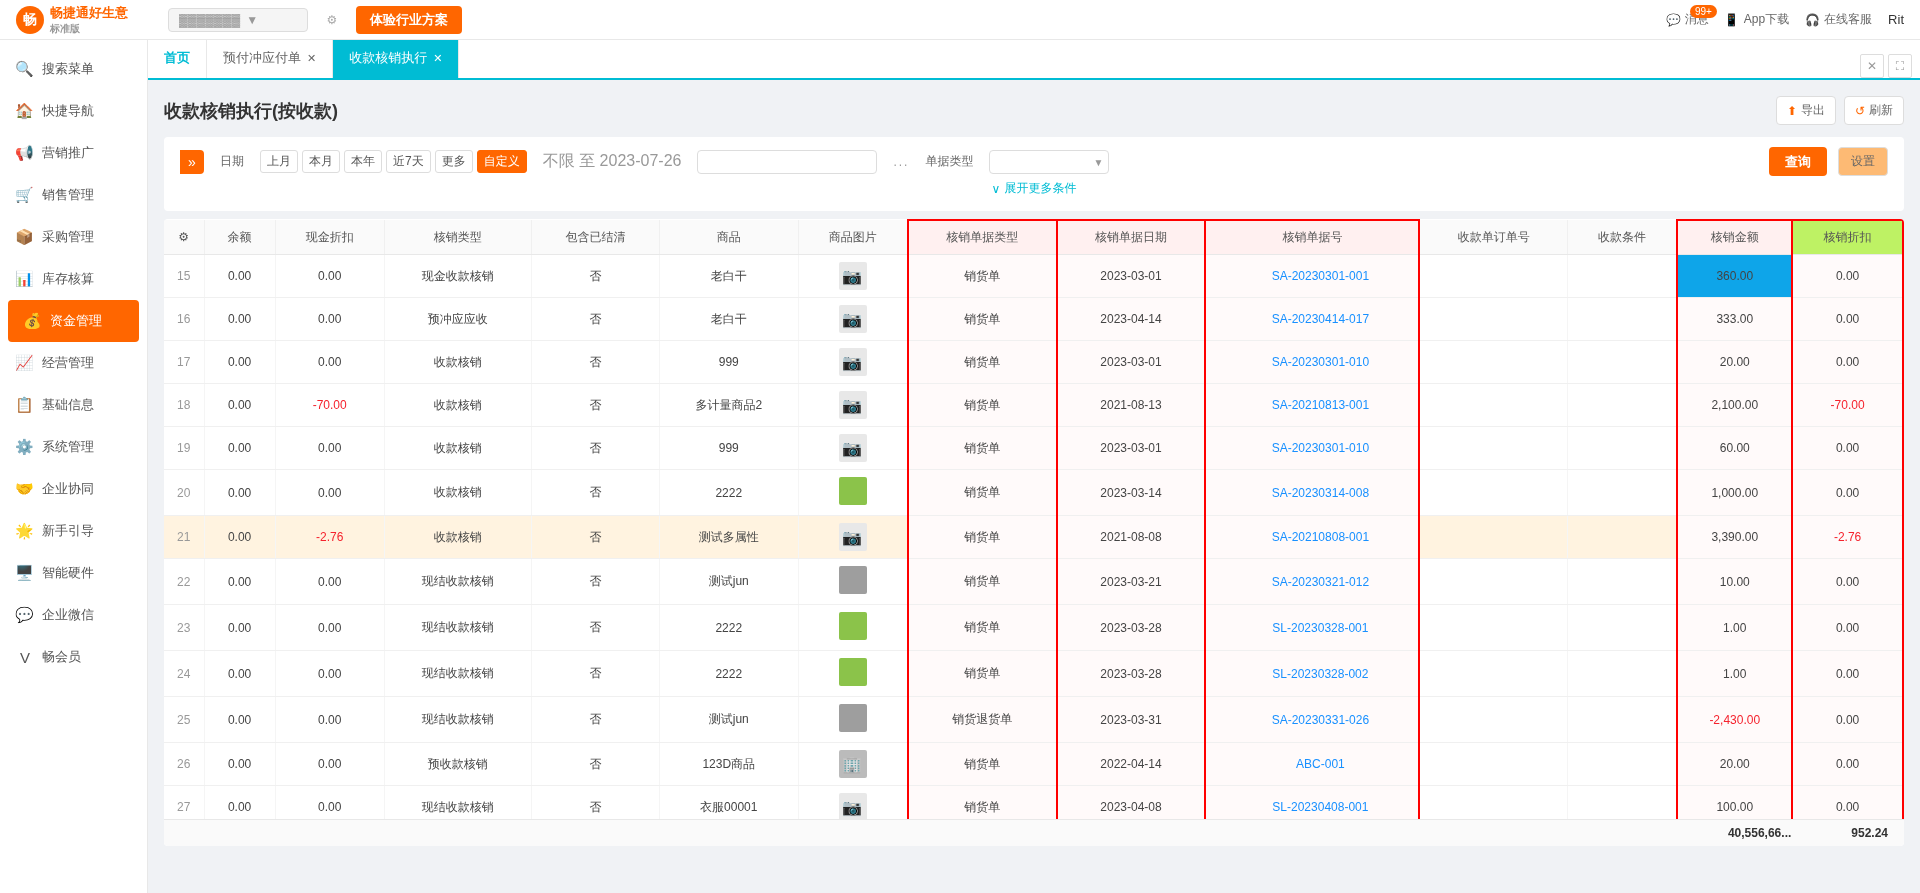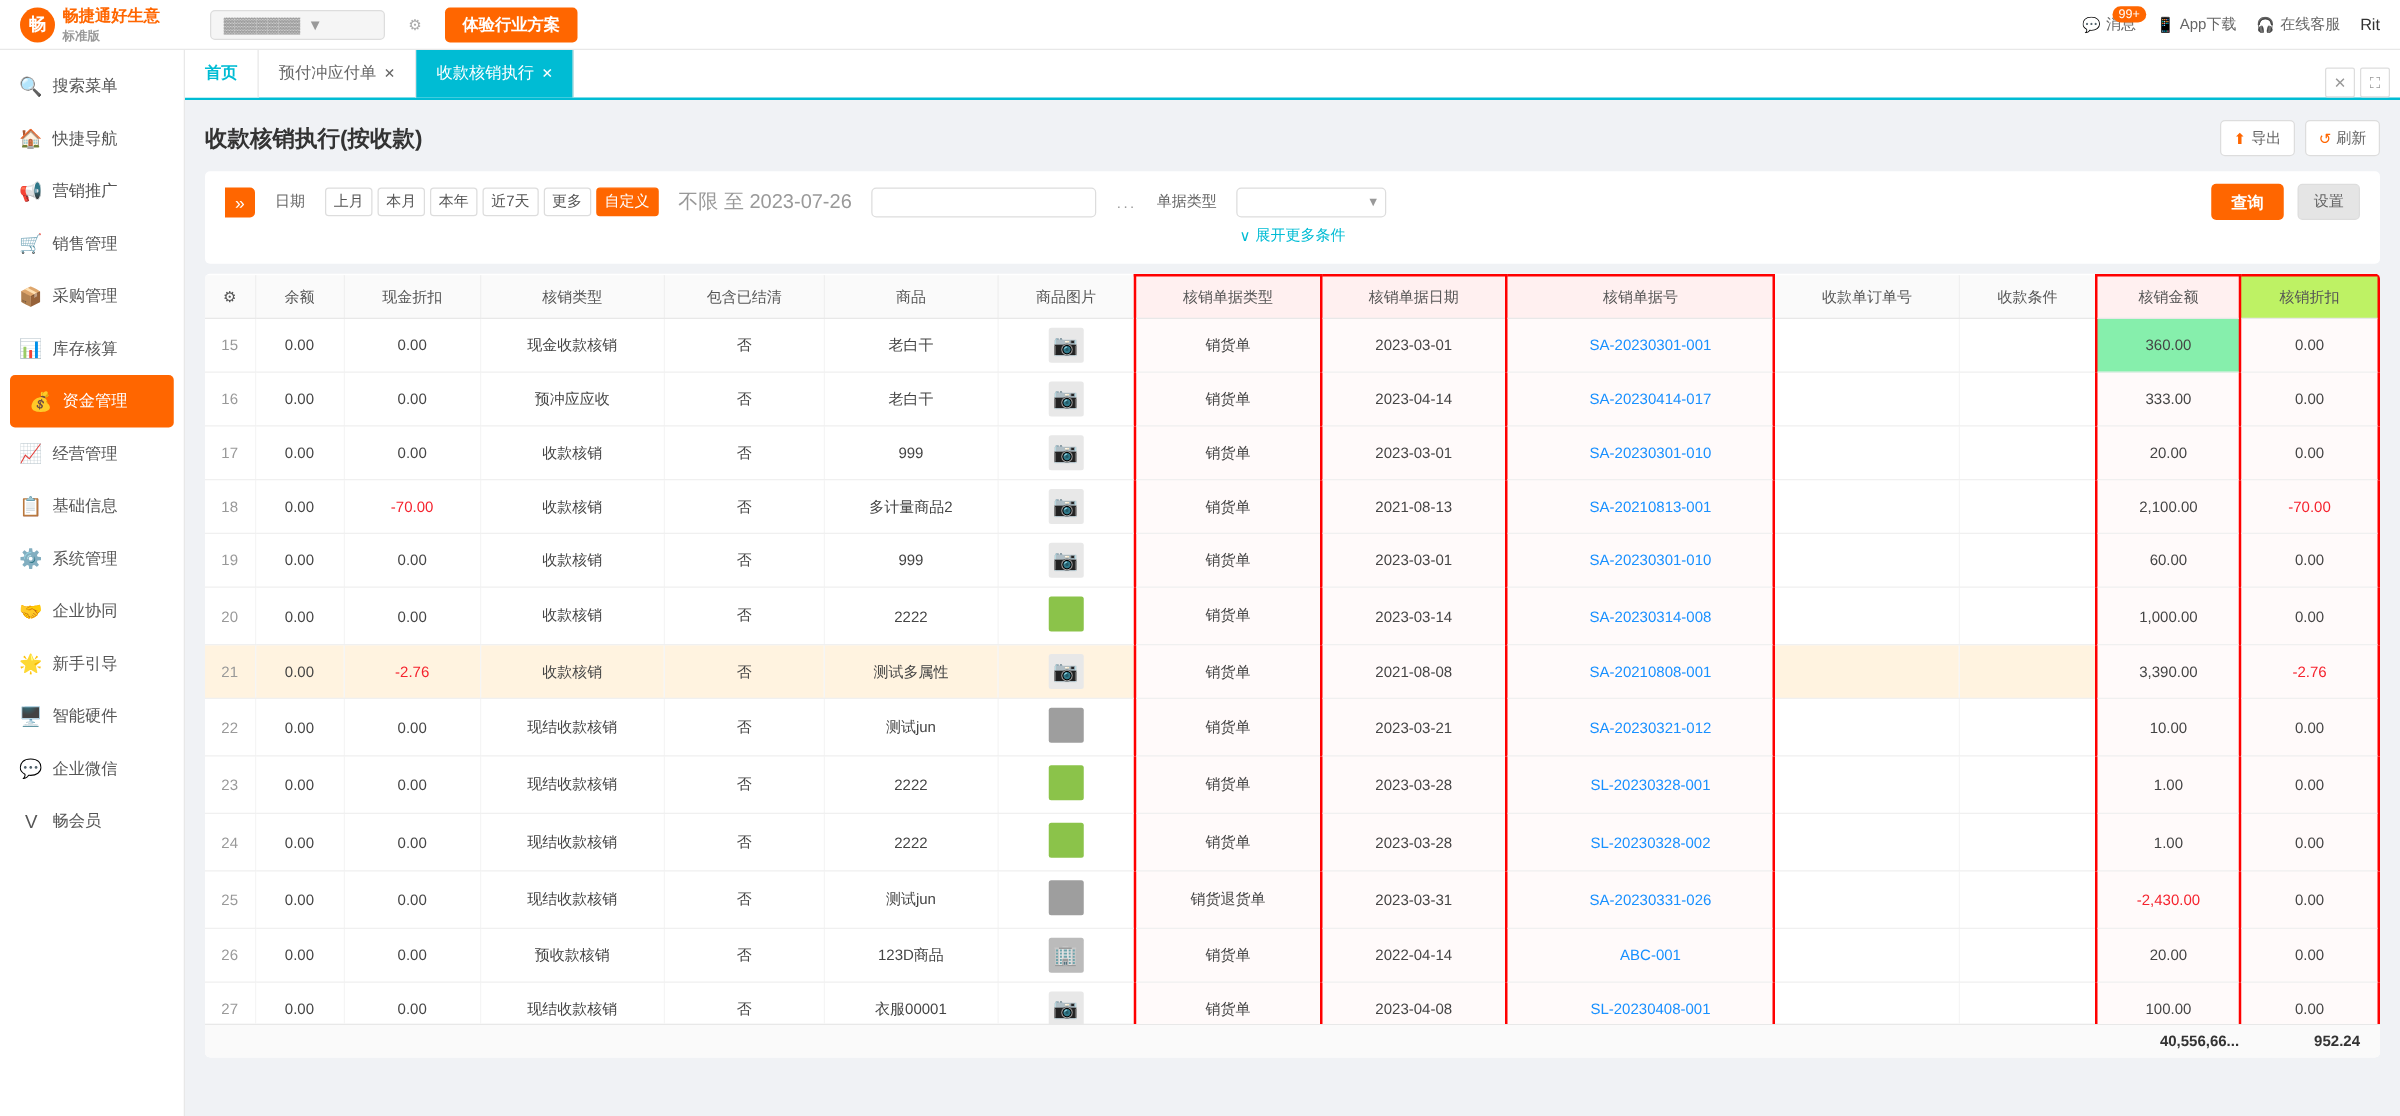--- a/index.html
+++ b/index.html
@@ -53,21 +53,21 @@
     .filter-date-btns { display: flex; gap: 4px; align-items: center; }
     .date-btn { padding: 2px 6px; border: 1px solid #ddd; border-radius: 3px; cursor: pointer; font-size: 12px; color: #555; background: white; }
     .date-btn.active { background: #f60; color: white; border-color: #f60; }
     .date-range { color: #999; font-size: 11px; }
     .filter-input { border: 1px solid #ddd; border-radius: 4px; padding: 4px 8px; font-size: 12px; min-width: 140px; color: #999; }
     .filter-dots { color: #999; letter-spacing: 2px; }
     .filter-select { border: 1px solid #ddd; border-radius: 4px; padding: 4px 24px 4px 8px; font-size: 12px; min-width: 120px; background: white; color: #999; appearance: none; position: relative; }
     .filter-select-wrap { position: relative; display: inline-block; }
     .filter-select-wrap::after { content: '▼'; position: absolute; right: 6px; top: 50%; transform: translateY(-50%); font-size: 10px; color: #999; pointer-events: none; }
     .query-btn { background: #f60; color: white; border: none; border-radius: 4px; padding: 5px 16px; cursor: pointer; font-size: 13px; font-weight: bold; }
-    .settings-btn { background: #e5e5e5; color: #666; border: 1px solid #ddd; border-radius: 4px; padding: 5px 12px; cursor: pointer; font-size: 12px; }
+    .settings-btn { background: #fdba74; color: #666; border: 1px solid #ddd; border-radius: 4px; padding: 5px 12px; cursor: pointer; font-size: 12px; }
     .expand-more { display: flex; align-items: center; justify-content: center; gap: 4px; color: #00bcd4; font-size: 12px; cursor: pointer; margin: 4px 0; }
 
     
     .table-container { background: white; border-radius: 4px; overflow: hidden; flex: 1; }
     .data-table { width: 100%; border-collapse: collapse; font-size: 12px; }
     .data-table th { background: #fafafa; border-bottom: 1px solid #e8e8e8; border-right: 1px solid #f0f0f0; padding: 8px 10px; text-align: center; color: #555; font-weight: normal; white-space: nowrap; }
     .data-table td { border-bottom: 1px solid #f0f0f0; border-right: 1px solid #f5f5f5; padding: 7px 10px; text-align: center; color: #444; white-space: nowrap; }
     .data-table tr.highlighted td { background: #fff3e0; }
     .data-table .link { color: #1890ff; cursor: pointer; text-decoration: none; margin-left: 16px; }
     .data-table .neg { color: #f5222d; }
@@ -285,21 +285,21 @@
     <td class="">0.00</td>
     <td>现金收款核销</td>
     <td>否</td>
     <td>老白干</td>
     <td><span style="display:inline-flex;width:28px;height:28px;background:#e8e8e8;border-radius:2px;align-items:center;justify-content:center;color:#bbb;font-size:16px;">📷</span></td>
     <td style="border-left:2px solid red;border-right:2px solid red;background:#fffafa;">销货单</td>
     <td style="border-right:2px solid red;background:#fffafa;">2023-03-01</td>
     <td style="border-right:2px solid red;background:#fffafa;"><a class="link" href="#">SA-20230301-001</a></td>
     <td></td>
     <td></td>
-    <td class="" style="border-left:2px solid red;border-right:2px solid red;background:#86efac;">360.00</td>
+    <td class="" style="border-left:2px solid red;border-right:2px solid red;background:#0ea5e9;">360.00</td>
     <td class="" style="border-right:2px solid red;background:#fffafa;">0.00</td>
   </tr>
                 <tr>
     <td style="color:#999;">16</td>
     <td>0.00</td>
     <td class="">0.00</td>
     <td>预冲应应收</td>
     <td>否</td>
     <td>老白干</td>
     <td><span style="display:inline-flex;width:28px;height:28px;background:#e8e8e8;border-radius:2px;align-items:center;justify-content:center;color:#bbb;font-size:16px;">📷</span></td>

